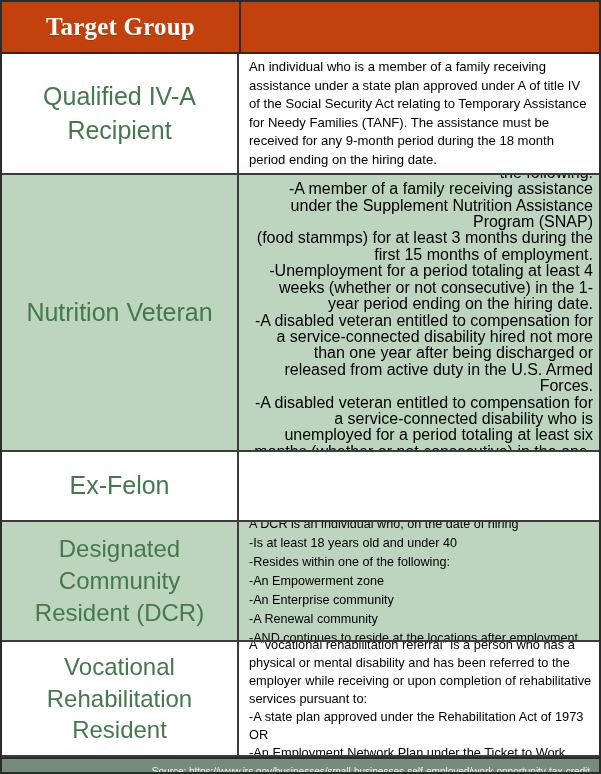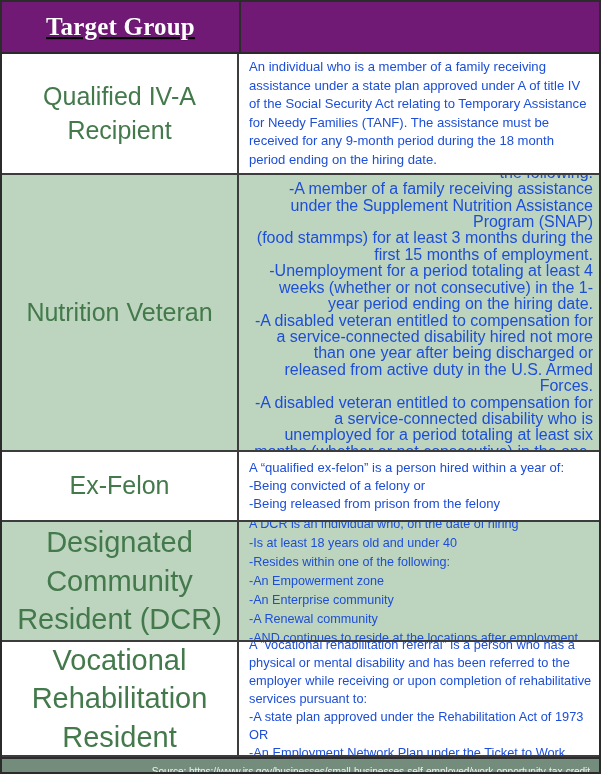--- a/index.html
+++ b/index.html
@@ -19,23 +19,22 @@
     overflow: hidden;
     display: flex;
     flex-direction: column;
     border: 2px solid #2b2b2b;
   }
   
   .table-header {
     display: flex;
     height: 50px;
     flex: 0 0 50px;
-    background: #701a75;
+    background: #c2410c;
     border-bottom: 2px solid #2b2b2b;
-    text-decoration: underline;
   }
   .table-header .hcell {
     display: flex;
     align-items: center;
     justify-content: center;
     color: #ffffff;
     font-family: "Liberation Serif", serif;
     font-weight: bold;
     font-size: 25px;
     letter-spacing: 0.2px;
@@ -83,41 +82,41 @@
     font-family: "Liberation Sans", sans-serif;
   }
   .row .cell-desc {
     flex: 1 1 auto;
     padding: 6px 6px 6px 10px;
     box-sizing: border-box;
     display: flex;
     align-items: center;
   }
   .desc-text {
-    color: #1d4ed8;
+    color: #000000;
     font-size: 13.1px;
     line-height: 17.6px;
     font-family: "Liberation Sans", sans-serif;
     white-space: pre-line;
   }
   
   .row-1 { height: 119px; }
   .row-2 { height: 275px; }
   .row-3 { height: 68px; }
   .row-4 { height: 118px; }
   .row-5 { height: 113px; }
 
   .row-2 .desc-text { font-size: 16px; line-height: 16.4px; text-align: right; }
   .row-4 .desc-text { font-size: 12.6px; line-height: 19px; }
   .row-5 .desc-text { font-size: 12.8px; line-height: 18px; }
   .row-3 .desc-text { line-height: 18px; }
   .row-1 .desc-text { line-height: 18.5px; }
 
   .row-4 .group-title,
-  .row-5 .group-title { font-size: 29px; }
+  .row-5 .group-title { font-size: 24px; }
 
   
   .source-bar {
     flex: 0 0 26px;
     height: 26px;
     background: #738c7c;
     border-top: 2px solid #2b2b2b;
     display: flex;
     align-items: center;
     justify-content: flex-end;
@@ -163,25 +162,20 @@
 (food stammps) for at least 3 months during the first 15 months of employment.
 -Unemployment for a period totaling at least 4 weeks (whether or not consecutive) in the 1-year period ending on the hiring date.
 -A disabled veteran entitled to compensation for a service-connected disability hired not more than one year after being discharged or released from active duty in the U.S. Armed Forces.
 -A disabled veteran entitled to compensation for a service-connected disability who is unemployed for a period totaling at least six months (whether or not consecutive) in the one-year period ending on the hiring date.</span>
       </div>
     </div>
 
     <div class="row row-3">
       <div class="cell-group">
         <span class="group-title">Ex-Felon</span>
-      </div>
-      <div class="cell-desc">
-        <span class="desc-text">A “qualified ex-felon” is a person hired within a year of:
--Being convicted of a felony or
--Being released from prison from the felony</span>
       </div>
     </div>
 
     <div class="row row-4 shaded">
       <div class="cell-group">
         <span class="group-title">Designated Community Resident (DCR)</span>
       </div>
       <div class="cell-desc">
         <span class="desc-text">A DCR is an individual who, on the date of hiring
 -Is at least 18 years old and under 40

